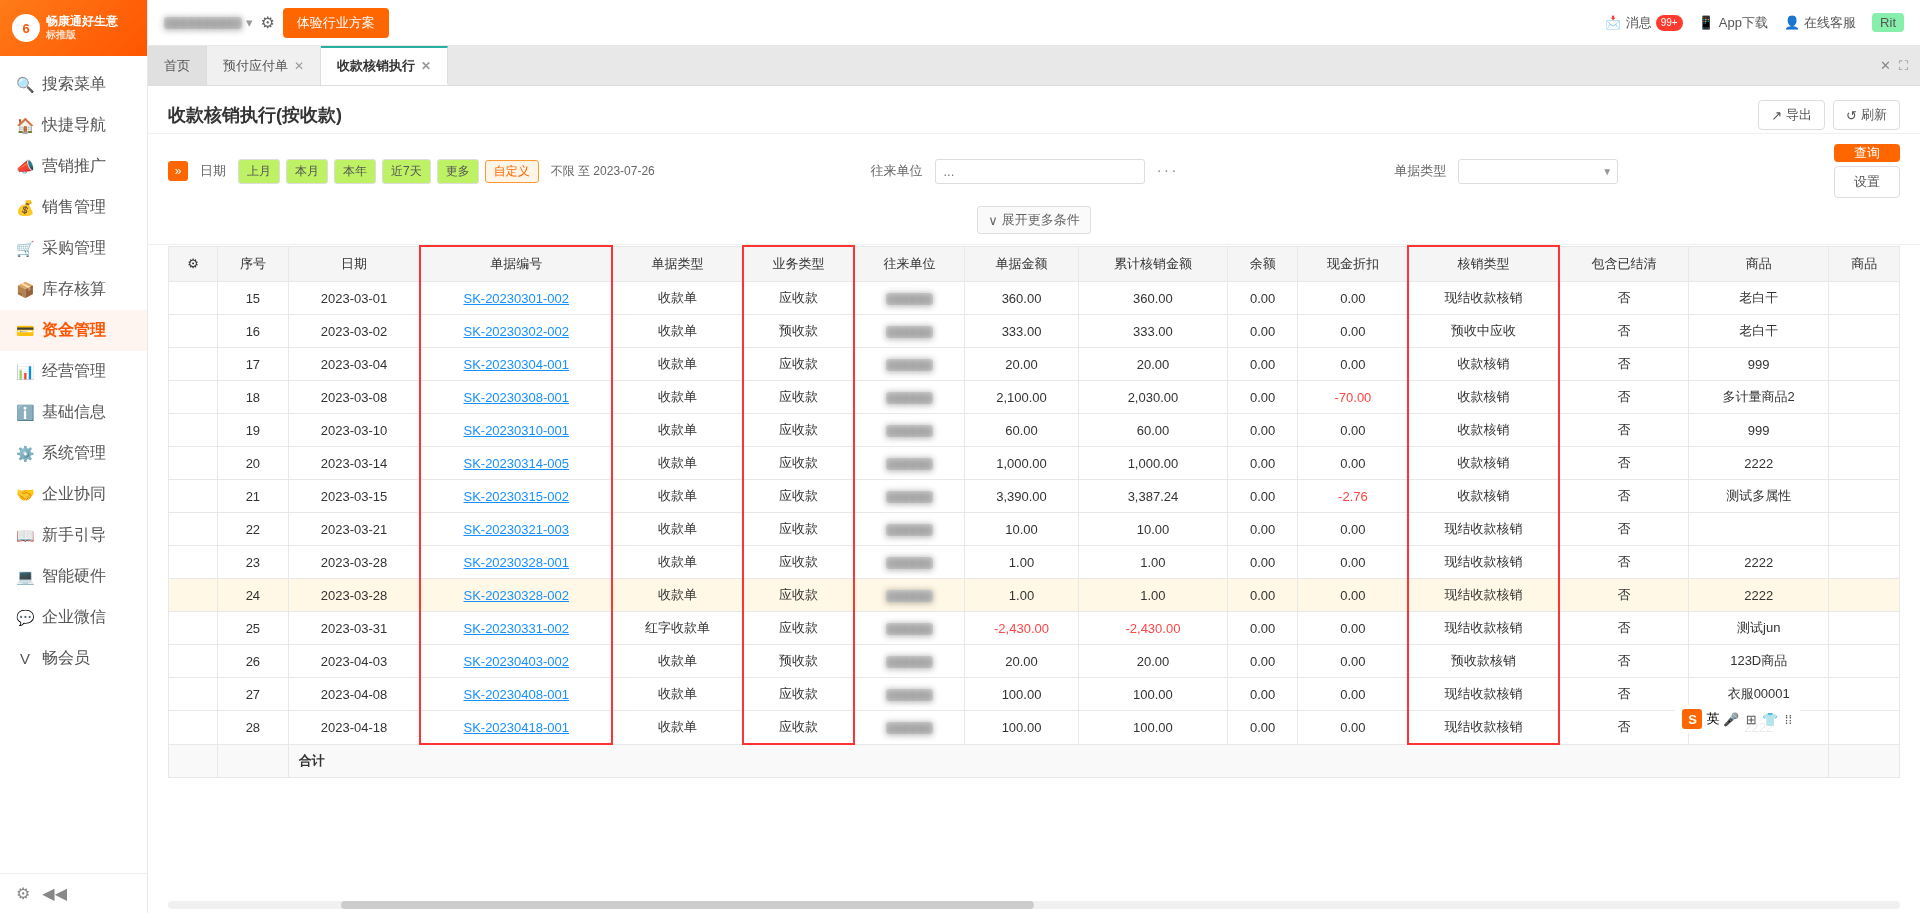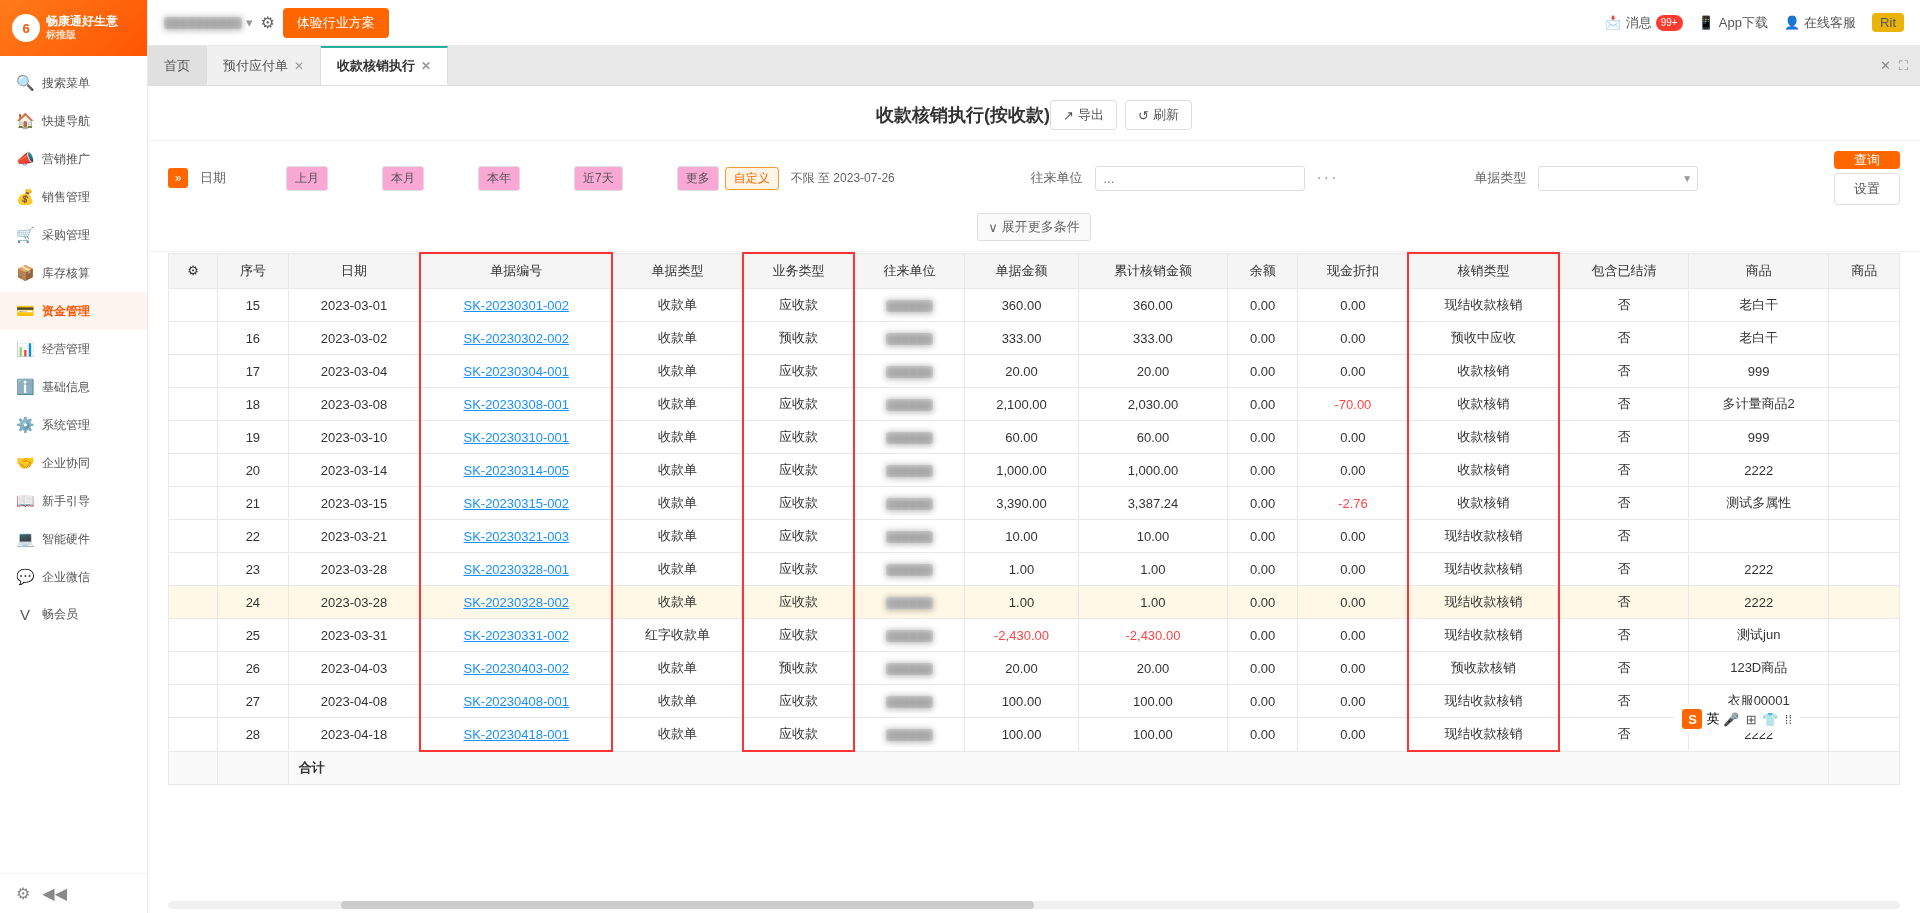--- a/index.html
+++ b/index.html
@@ -40,21 +40,21 @@
     .sidebar-item {
       display: flex;
       align-items: center;
       padding: 10px 16px;
       cursor: pointer;
       color: #555;
       transition: background 0.2s;
     }
     .sidebar-item.active { background: #fff5f0; color: #ff5500; font-weight: bold; }
     .sidebar-item .icon { margin-right: 8px; font-size: 15px; width: 18px; text-align: center; }
-    .sidebar-item .label { font-size: 12px; }
+    .sidebar-item .label { font-size: 16px; }
     .sidebar-bottom {
       padding: 10px 16px;
       display: flex;
       gap: 12px;
       border-top: 1px solid #eee;
       align-items: center;
     }
     .sidebar-bottom .btn-icon { color: #888; cursor: pointer; font-size: 16px; }
 
     
@@ -150,22 +150,22 @@
     .tab-spacer { flex: 1; }
     .tab-actions { display: flex; align-items: center; padding: 0 12px; gap: 8px; color: #888; }
 
     
     .content-area { flex: 1; overflow: hidden; display: flex; flex-direction: column; background: #fff; margin: 0; }
 
     
     .page-header {
       display: flex;
       align-items: center;
-      justify-content: center;
-      padding: 14px 20px 10px;
+      justify-content: space-between;
+      padding: 14px 20px 3px;
       border-bottom: 1px solid #f0f0f0;
     }
     .page-title { font-size: 18px; font-weight: bold; color: #333; }
     .page-actions { display: flex; gap: 8px; }
     .btn-default {
       border: 1px solid #ddd;
       background: #fff;
       padding: 5px 12px;
       border-radius: 4px;
       cursor: pointer;
@@ -185,22 +185,21 @@
     .filter-row { display: flex; align-items: center; gap: 12px; flex-wrap: wrap; }
     .filter-label { color: #666; font-size: 13px; }
     .filter-date-group { display: flex; align-items: center; gap: 6px; }
     .filter-date-btn {
       padding: 3px 8px;
       border: 1px solid #ddd;
       border-radius: 3px;
       cursor: pointer;
       font-size: 12px;
       color: #555;
-      background: #f9a8d4;
-      margin-left: 48px;
+      background: #bef264;
     }
     .filter-custom {
       background: #fff5e6;
       border: 1px solid #ff9933;
       color: #ff6600;
       padding: 2px 8px;
       border-radius: 3px;
       font-size: 12px;
     }
     .filter-date-range { color: #666; font-size: 12px; }
@@ -433,21 +432,21 @@
         <span class="badge">99+</span>
       </div>
       <div class="header-right-item">
         <span>📱</span>
         <span>App下载</span>
       </div>
       <div class="header-right-item">
         <span>👤</span>
         <span>在线客服</span>
       </div>
-      <div class="header-right-item" style="background:#eab308;border-radius:4px;padding:2px 8px;">
+      <div class="header-right-item" style="background:#86efac;border-radius:4px;padding:2px 8px;">
         <span>Rit</span>
       </div>
     </div>
   </div>
 
   <div class="tab-bar" style="background:#e8e8e8;">
     <div class="tab-item" style="background:#e0e0e0;">
       <span>首页</span>
     </div>
     <div class="tab-item" style="background:#f0f0f0;text-align:right;">

